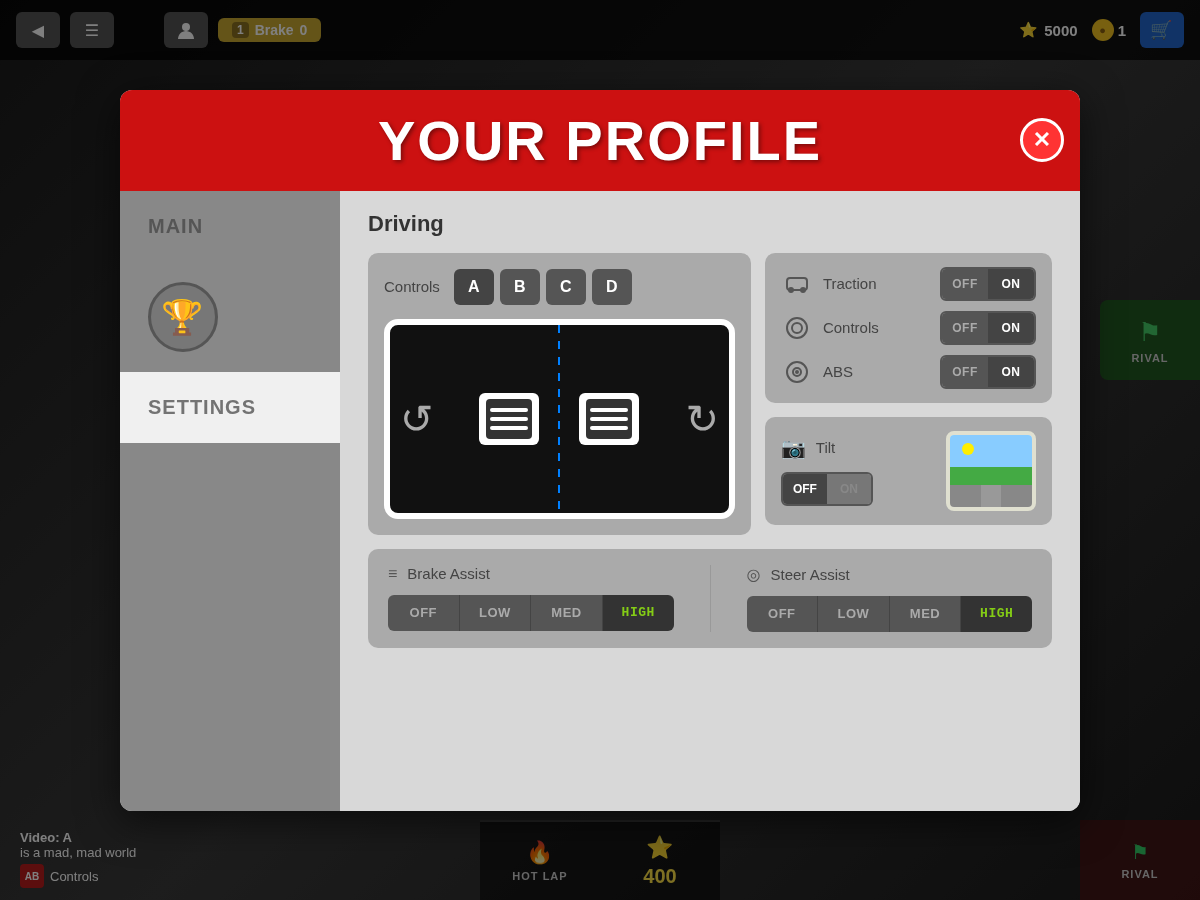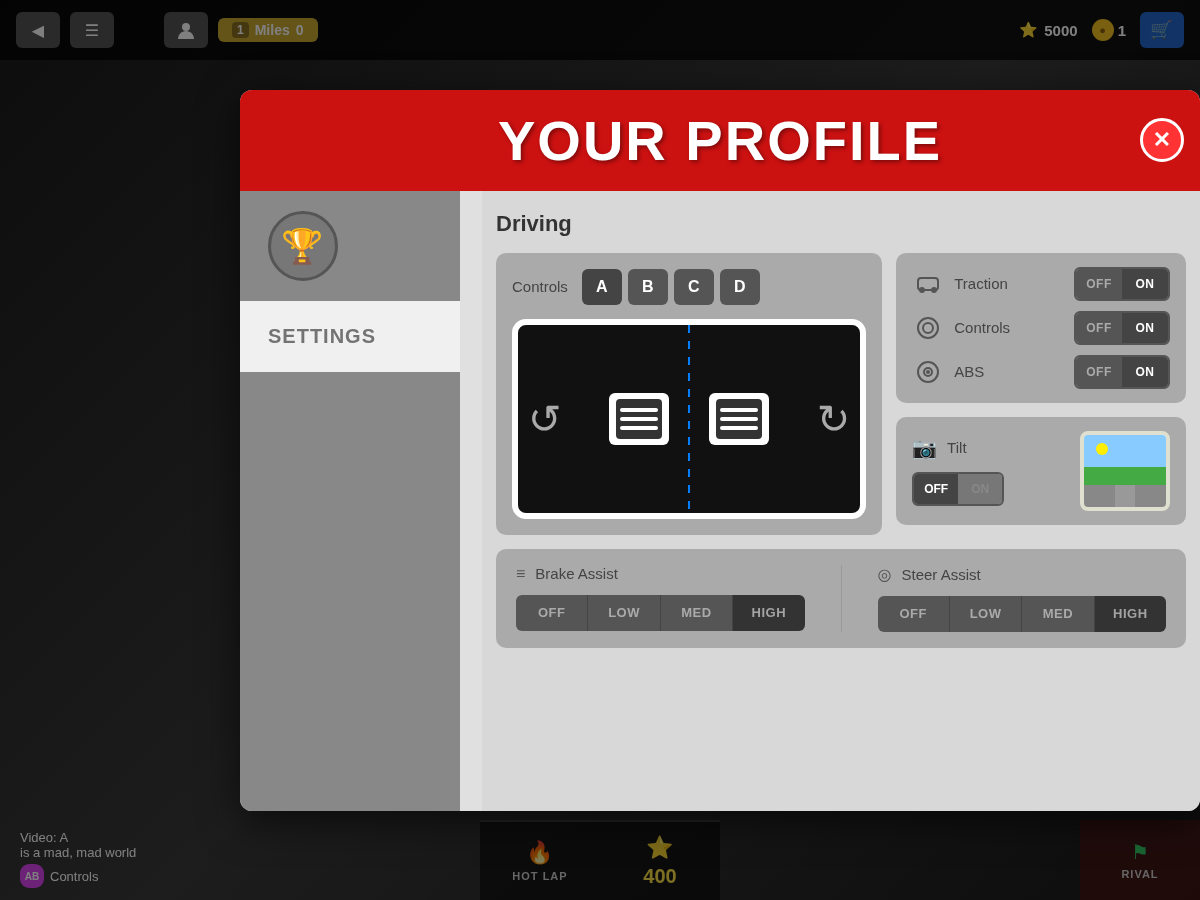--- a/index.html
+++ b/index.html
@@ -82,31 +82,31 @@
       display: flex; align-items: center; justify-content: center;
       color: white; font-size: 18px;
       cursor: pointer;
     }
     .bottom-left-text {
       position: absolute;
       bottom: 40px; left: 20px;
       color: white;
       font-size: 13px;
     }
-    .bottom-left-text .title { font-weight: normal; }
+    .bottom-left-text .title { font-weight: bold; }
     .autoblog {
       position: absolute;
       bottom: 12px; left: 20px;
       display: flex; align-items: center; gap: 6px;
       color: white; font-size: 13px;
     }
     .autoblog-icon {
       width: 24px; height: 24px;
-      background: #d946ef;
-      border-radius: 9px;
+      background: #b91c1c;
+      border-radius: 4px;
       display: flex; align-items: center; justify-content: center;
       font-size: 10px; font-weight: bold; color: white; text-align: center;
     }
     .bottom-center {
       position: absolute;
       bottom: 0; left: 50%; transform: translateX(-50%);
       display: flex; gap: 0;
     }
     .bottom-tile {
       width: 120px; height: 80px;
@@ -145,21 +145,21 @@
     }
 
     
     .modal-overlay {
       position: absolute;
       inset: 0;
       background: rgba(0,0,0,0.5);
       z-index: 20;
       display: flex;
       align-items: center;
-      justify-content: flex-end;
+      justify-content: center;
     }
 
     
     .modal {
       width: 960px;
       background: #e0e0e0;
       border-radius: 12px;
       overflow: hidden;
       box-shadow: 0 10px 40px rgba(0,0,0,0.6);
       position: relative;
@@ -229,23 +229,22 @@
       background: #777;
       border-radius: 50%;
       border: 3px solid #555;
       display: flex; align-items: center; justify-content: center;
       font-size: 34px;
     }
 
     
     .main-content {
       flex: 1;
-      padding: 20px 14px;
+      padding: 20px 28px;
       background: #d8d8d8;
-      margin-left: 22px;
     }
 
     .section-title {
       font-size: 22px;
       font-weight: bold;
       color: #333;
       margin-bottom: 16px;
     }
 
     
@@ -503,21 +502,22 @@
       font-size: 13px; font-weight: bold;
       cursor: pointer;
       background: #555;
       color: #aaa;
       border-right: 1px solid #444;
       letter-spacing: 0.5px;
     }
     .level-btn:last-child { border-right: none; }
     .level-btn.active {
       background: #333;
-      color: #a3a3a3;
+      color: #84cc16;
+      font-family: Liberation Mono, monospace;
     }
     .divider-v {
       width: 1px;
       background: #999;
       margin: 0 6px;
     }
   </style>
 </head>
 <body>
 
@@ -532,21 +532,21 @@
   </div>
   <div style="width:30px"></div>
   <div class="top-btn">
     <svg width="22" height="22" viewBox="0 0 22 22" fill="white">
         <circle cx="11" cy="8" r="4"></circle>
         <path d="M3 20c0-4.4 3.6-8 8-8s8 3.6 8 8"></path>
       </svg>
   </div>
   <div class="miles-badge">
     <span class="rank">1</span>
-    <span>Miles</span>
+    <span>Brake</span>
     <span>0</span>
   </div>
   <div class="top-right">
     <div class="stars-badge">
       <span>⭐</span>
       <span>5000</span>
     </div>
     <div class="coin-badge">
       <div class="coin-circle">●</div>
       <span>1</span>
@@ -589,20 +589,23 @@
   <div class="modal">
 
     <div class="modal-header">
       <div class="modal-title">YOUR PROFILE</div>
       <div class="close-btn">✕</div>
     </div>
 
     <div class="modal-body">
 
       <div class="sidebar">
+        <div class="sidebar-item">
+          <span class="sidebar-item-label">MAIN</span>
+        </div>
         <div class="sidebar-trophy">
           <div class="trophy-icon">🏆</div>
         </div>
         <div class="sidebar-item active">
           <span class="sidebar-item-label">SETTINGS</span>
         </div>
       </div>
 
       <div class="main-content">
         <div class="section-title">Driving</div>

